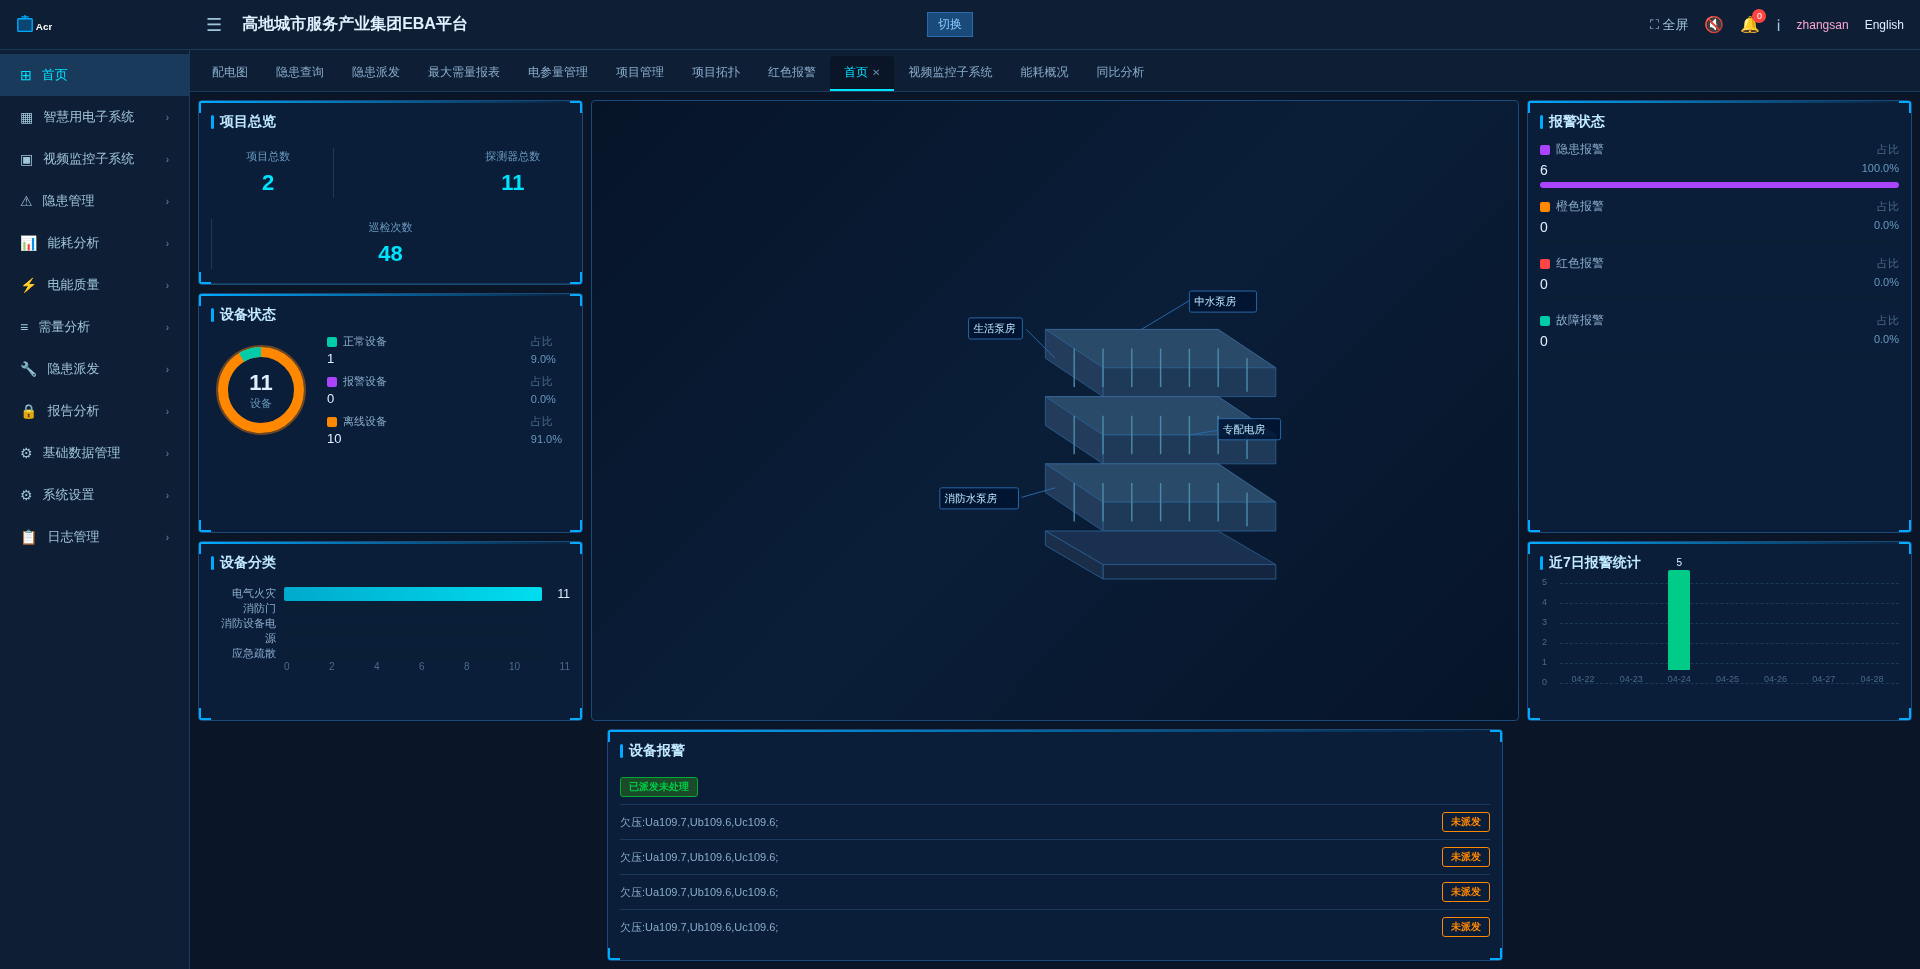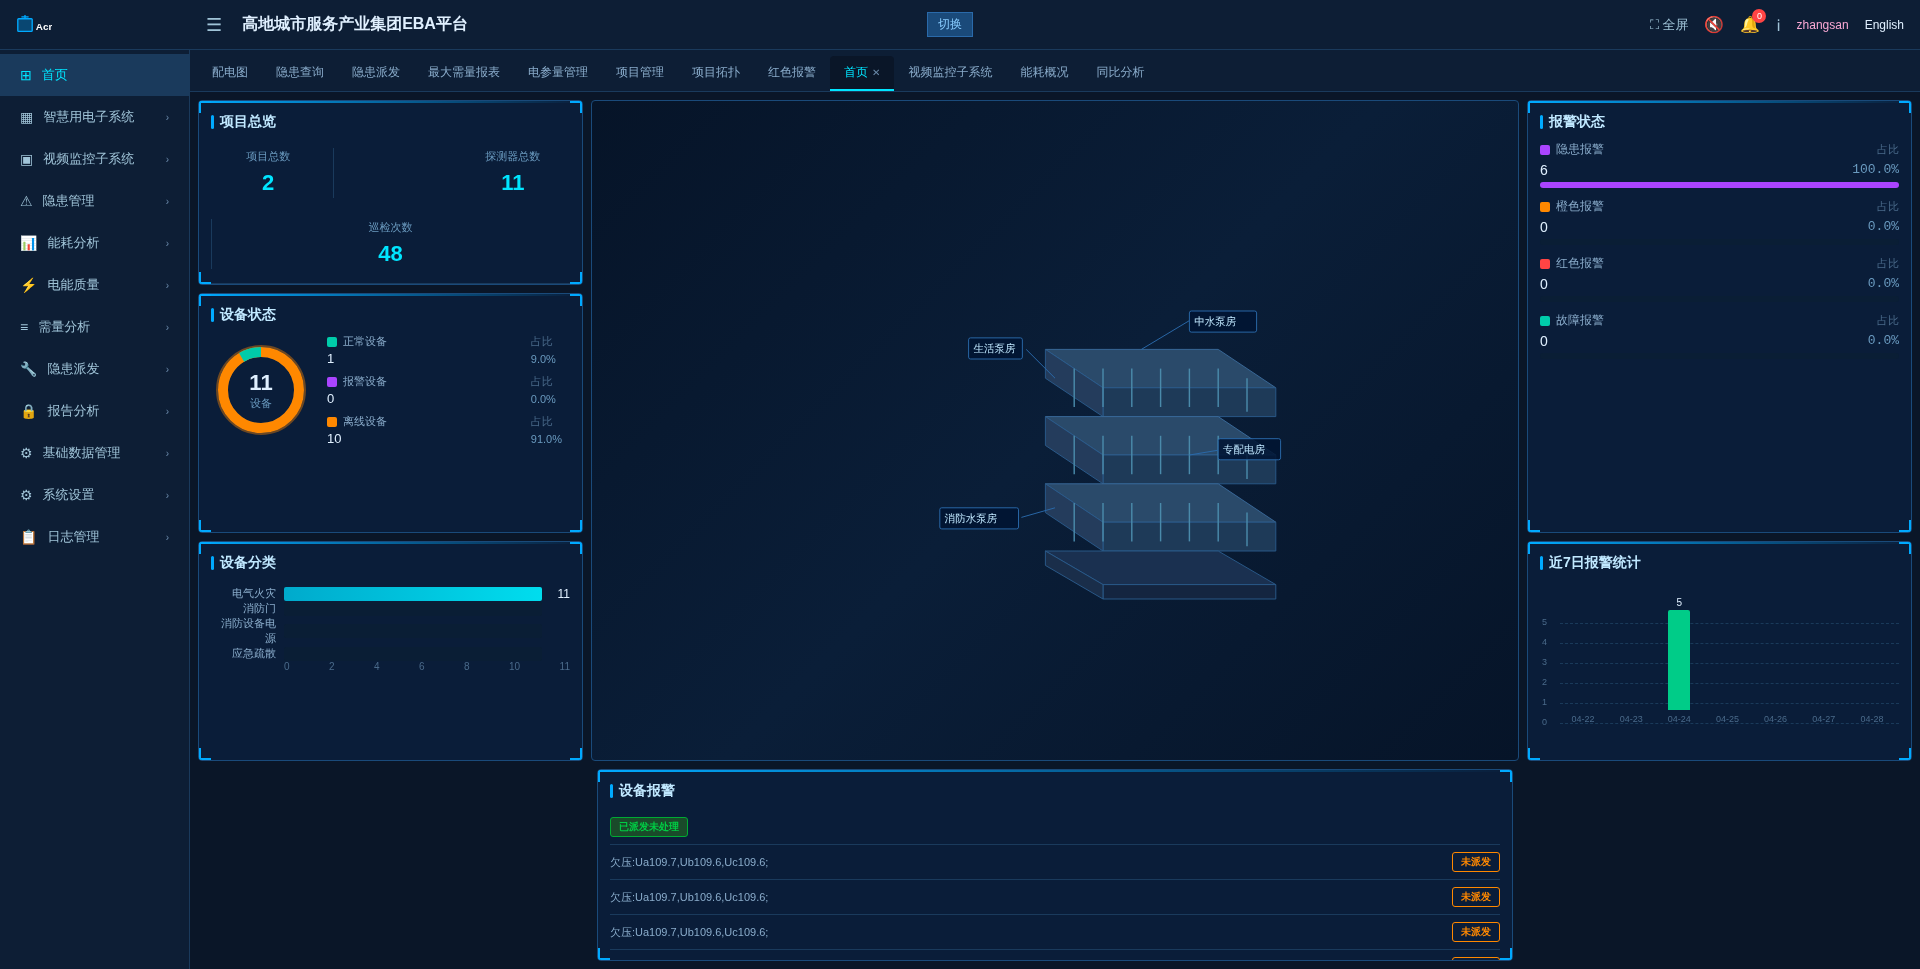--- a/index.html
+++ b/index.html
@@ -352,21 +352,21 @@
       gap: 6px;
       font-size: 12px;
       color: #8aaccb;
     }
     .alarm-dot {
       width: 10px;
       height: 10px;
       border-radius: 2px;
     }
     .alarm-count { color: #e0f0ff; font-size: 14px; }
-    .alarm-pct { color: #6a9abf; font-size: 13px; font-family: Liberation Mono, monospace; }
+    .alarm-pct { color: #6a9abf; font-size: 11px; }
     .alarm-bar-track {
       height: 6px;
       background: #0a1e35;
       border-radius: 3px;
     }
     .alarm-bar-fill {
       height: 100%;
       border-radius: 3px;
     }
 
@@ -911,21 +911,21 @@
     <span style="font-size:10px;">&nbsp;</span>
     <div style="width:22px; height:0px; background:#1a5a7a; border-radius:2px 2px 0 0;"></div>
     <div style="color:#4a6a8a; font-size:9px; margin-top:4px;">04-28</div>
   </div>
             </div>
           </div>
       </div>
 
     </div>
 
-    <div style="padding: 0 8px 8px; display:flex; gap:16px; height:200px; flex-shrink:0;">
+    <div style="padding: 0 8px 8px; display:flex; gap:26px; height:240px; flex-shrink:0;">
       <div style="width:383px; flex-shrink:0;"></div>
       <div class="panel" style="flex:1; overflow:hidden;">
         <div class="panel-corner tl"></div>
           <div class="panel-corner tr"></div>
         <div class="panel-corner bl"></div>
           <div class="panel-corner br"></div>
         <div class="panel-title">设备报警</div>
         <div id="device-alarms-table">
             <div class="alarm-table-row">
     <span class="alarm-status-tag tag-sent">已派发未处理</span>

